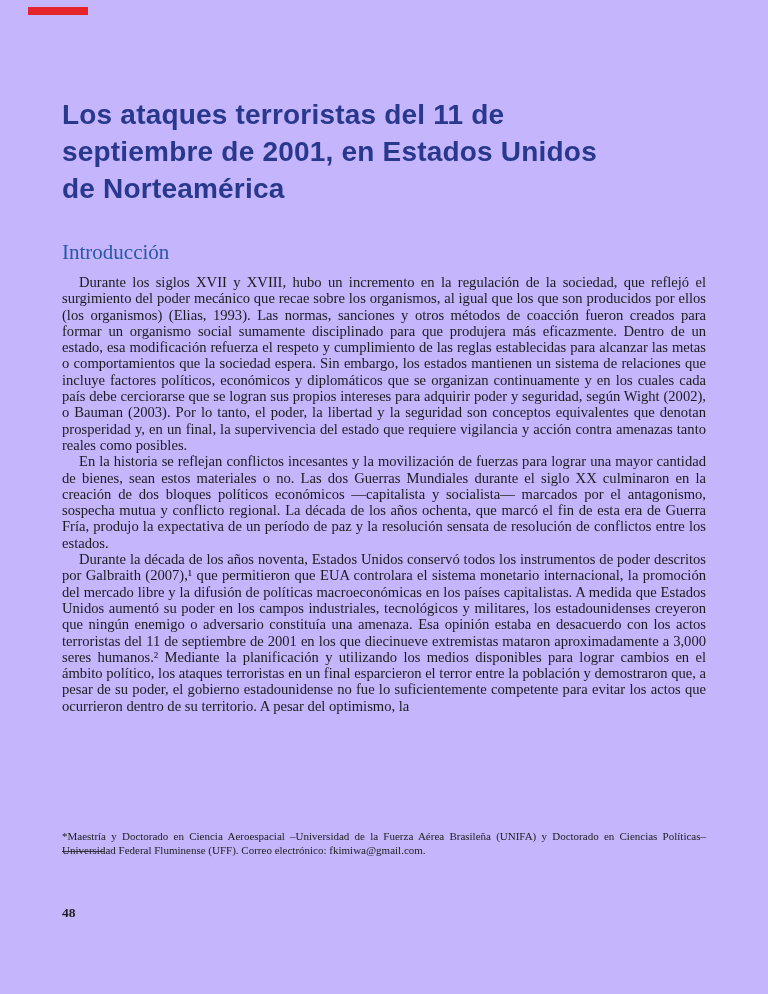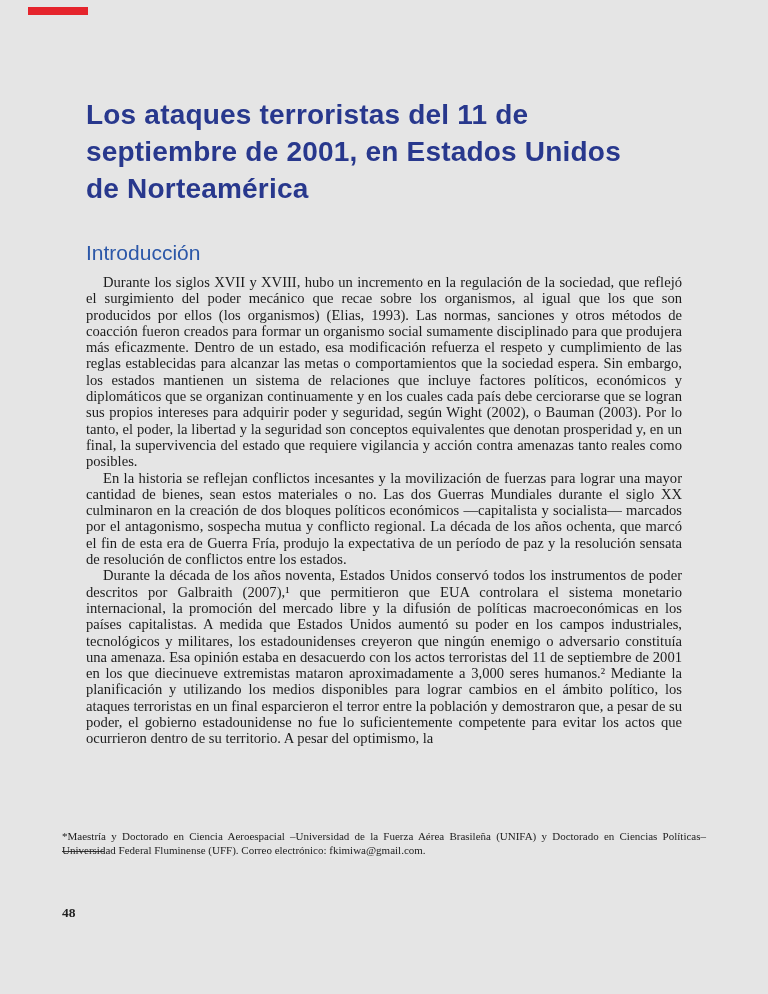--- a/index.html
+++ b/index.html
@@ -1,22 +1,22 @@
 <!DOCTYPE html>
 <html lang="es"><head>
 <meta charset="utf-8">
 <style>
   html, body { margin: 0; padding: 0; background: #ffffff; }
   .page {
     position: relative;
     width: 768px;
     height: 994px;
-    background: #e5e5e5;
+    background: #c4b5fd;
     box-sizing: border-box;
-    padding: 0 86px;
+    padding: 0 62px;
     overflow: hidden;
     font-family: "Liberation Serif", serif;
   }
   .red-mark {
     position: absolute;
     left: 28px;
     top: 7px;
     width: 60px;
     height: 8px;
     background: #e5242c;
@@ -42,21 +42,21 @@
   }
   .author {
     font-family: "Liberation Sans", sans-serif;
     font-variant: small-caps;
     font-size: 15px;
     letter-spacing: 0.3px;
     color: #1f1f1f;
     margin-top: 15px;
   }
   .section-heading {
-    font-family: Liberation Sans, sans-serif;
+    font-family: Liberation Serif, serif;
     font-weight: 400;
     font-size: 21px;
     line-height: 25px;
     color: #2b57a8;
     margin: 33px 0 9px 0;
   }
   .body-text p {
     margin: 0;
     font-size: 14.6px;
     line-height: 16.3px;

